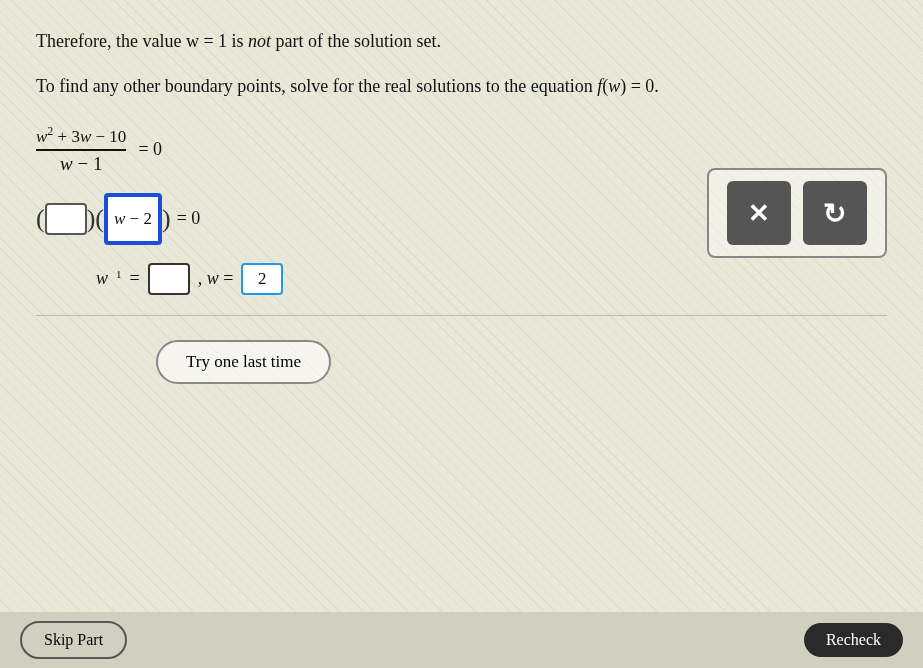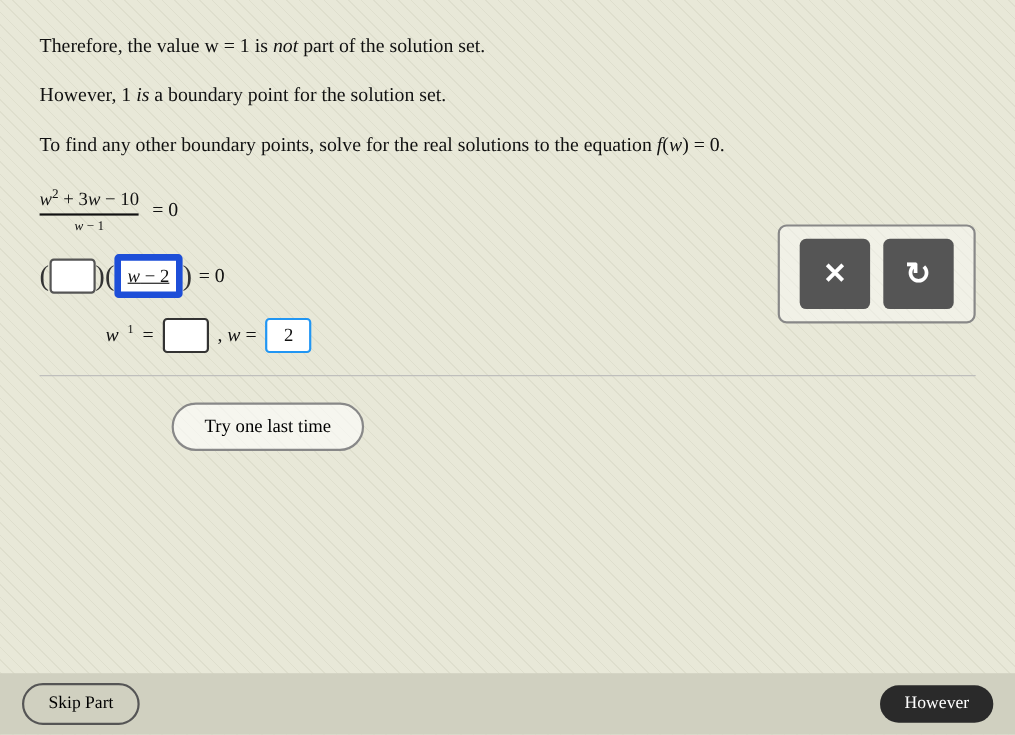--- a/index.html
+++ b/index.html
@@ -70,21 +70,21 @@
     }
 
     .fraction .numerator {
       border-bottom: 2px solid #111;
       padding-bottom: 2px;
       font-size: 17px;
     }
 
     .fraction .denominator {
       padding-top: 2px;
-      font-size: 12px;
+      font-size: 19px;
     }
 
     .eq-text {
       font-size: 18px;
       margin: 0 4px;
     }
 
     
     .input-box {
       display: inline-block;
@@ -116,27 +116,26 @@
     .factor-row {
       display: flex;
       align-items: center;
       margin-bottom: 18px;
       font-size: 18px;
     }
 
     .paren-box {
       display: inline-flex;
       align-items: center;
-      border: 6px solid #1d4ed8;
+      border: 4px solid #1d4ed8;
       border-radius: 4px;
       background: white;
       padding: 2px 6px;
       font-size: 17px;
-      height: 40px;
-      text-decoration: underline;
+      height: 52px;
     }
 
     .big-paren {
       font-size: 26px;
       line-height: 1;
       color: #333;
     }
 
     
     .solution-row {
@@ -253,23 +252,20 @@
   </style>
 </head>
 <body>
 
 <div class="main-content">
 
   <div class="text-line">
     <span>Therefore, the value w = 1 is </span><em>not</em><span> part of the solution set.</span>
   </div>
 
-  <div class="text-line">
-    <span>However, 1 </span><em>is</em><span> a boundary point for the solution set.</span>
-  </div>
 
   <div class="text-line">
     <span>To find any other boundary points, solve for the real solutions to the equation <em>f</em>(<span class="w-val">w</span>) = 0.</span>
   </div>
 
   <div class="math-section">
     <div class="equations">
 
       <div class="eq-row">
         <div class="fraction">
@@ -315,14 +311,14 @@
 
   <hr class="divider">
 
   <div>
     <button class="try-again-btn">Try one last time</button>
   </div>
 </div>
 
 <div class="bottom-bar">
   <button class="skip-btn">Skip Part</button>
-  <button class="recheck-btn">However</button>
+  <button class="recheck-btn">Recheck</button>
 </div>
 
 </body></html>

